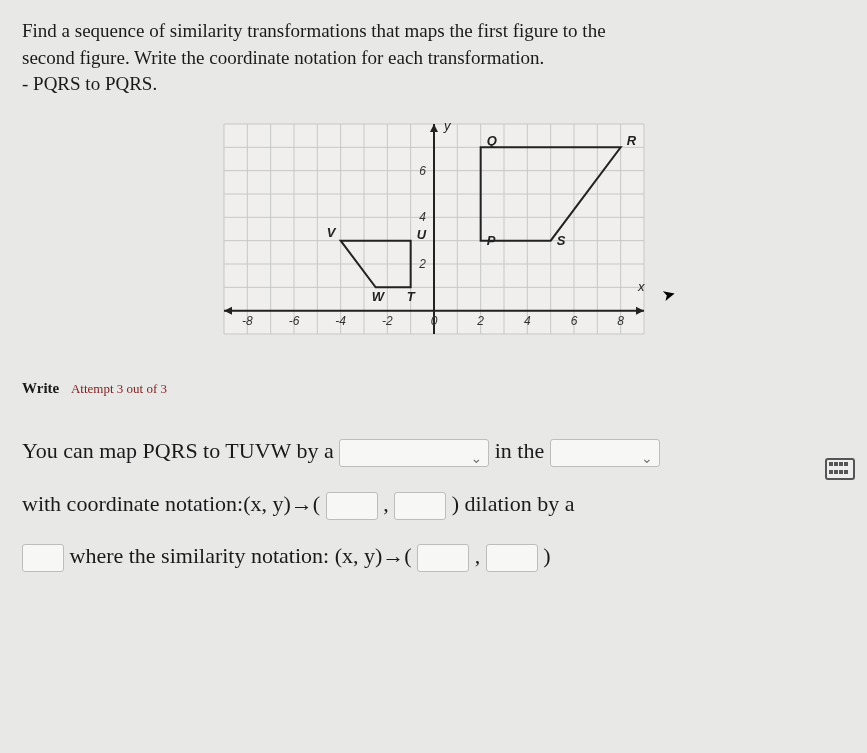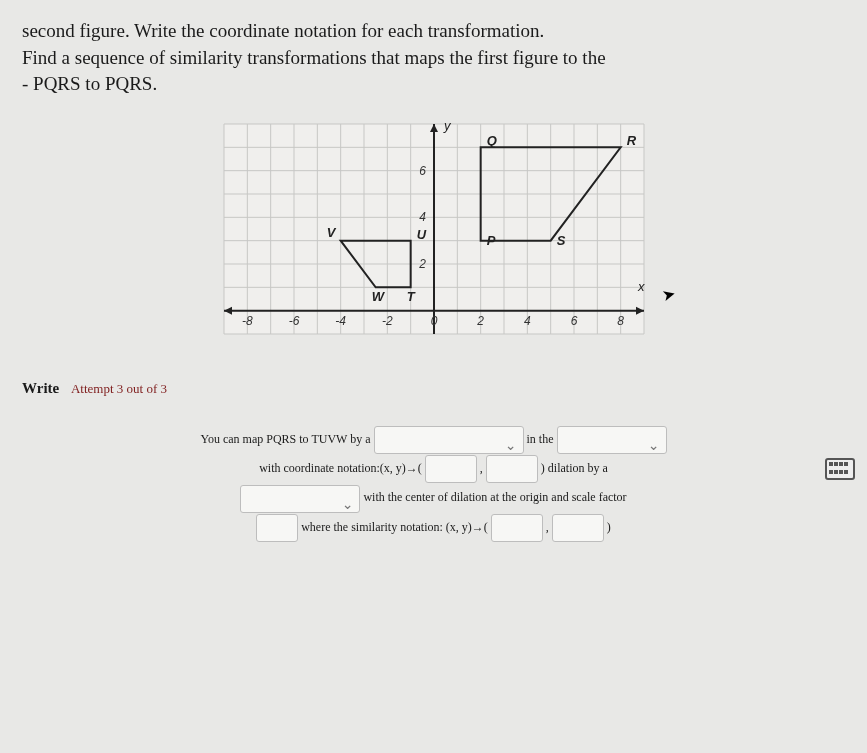--- a/index.html
+++ b/index.html
@@ -32,24 +32,23 @@
     .answer-header {
       font-size: 15px;
     }
     .answer-header .attempt {
       color: #7f1d1d;
       font-size: 13px;
       margin-left: 8px;
     }
     .answer-body {
       margin-top: 28px;
-      font-size: 12px;
+      font-size: 22px;
       line-height: 2.4;
       font-family: Georgia, serif;
-      text-align: center;
     }
     .fill-select {
       display: inline-block;
       min-width: 150px;
       height: 28px;
       background: #f7f7f5;
       border: 1px solid #bdbdbd;
       border-radius: 3px;
       vertical-align: middle;
       position: relative;
@@ -98,22 +97,22 @@
       color: #000;
       transform: rotate(-15deg);
     }
     svg text { font-family: Arial, sans-serif; font-style: italic; }
   </style>
 </head>
 <body>
 
 <div class="page">
   <div class="prompt">
+    <div>Find a sequence of similarity transformations that maps the first figure to the</div>
     <div>second figure. Write the coordinate notation for each transformation.</div>
-    <div>Find a sequence of similarity transformations that maps the first figure to the</div>
     <div>- PQRS to PQRS.</div>
   </div>
 
   <div class="chart-wrap">
     <svg id="chart-svg" width="460" height="240">
         <rect x="20" y="10" width="420" height="210" fill="#f0efed" stroke="none"></rect>
         <line x1="20" y1="220" x2="20" y2="10" stroke="#c7c7c5" stroke-width="1"></line>
         <line x1="43.33333333333333" y1="220" x2="43.33333333333333" y2="10" stroke="#c7c7c5" stroke-width="1"></line>
         <line x1="66.66666666666666" y1="220" x2="66.66666666666666" y2="10" stroke="#c7c7c5" stroke-width="1"></line>
         <line x1="90" y1="220" x2="90" y2="10" stroke="#c7c7c5" stroke-width="1"></line>
@@ -188,24 +187,20 @@
         <span class="fill-select" style="min-width:110px"></span>
       </div>
       <div>
         <span>with coordinate notation:(x, y)→(</span>
         <span class="fill-box"></span>
         <span>,</span>
         <span class="fill-box"></span>
         <span>) dilation by a</span>
       </div>
       <div>
-        <span class="fill-select" style="min-width:120px"></span>
-        <span>with the center of dilation at the origin and scale factor</span>
-      </div>
-      <div>
         <span class="fill-box small"></span>
         <span>where the similarity notation: (x, y)→(</span>
         <span class="fill-box"></span>
         <span>,</span>
         <span class="fill-box"></span>
         <span>)</span>
       </div>
     </div>
   </div>
 </div>

